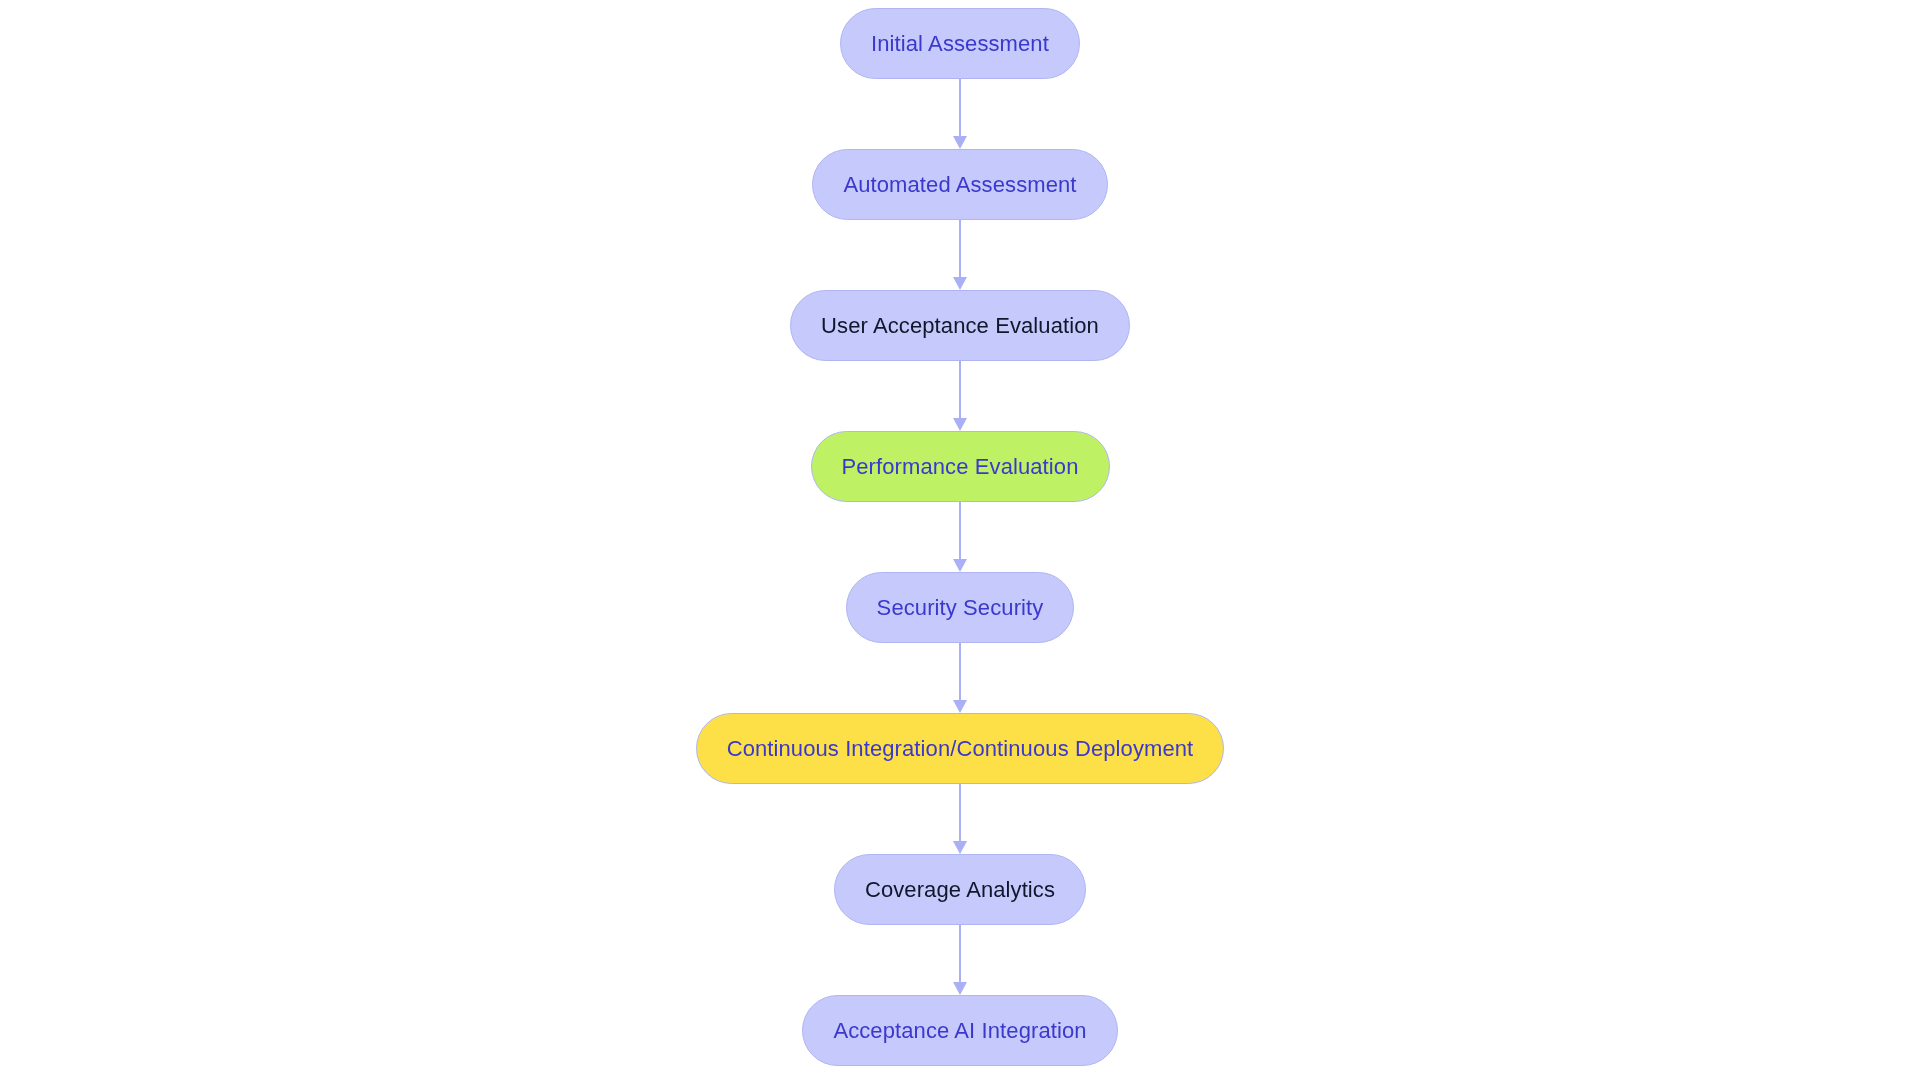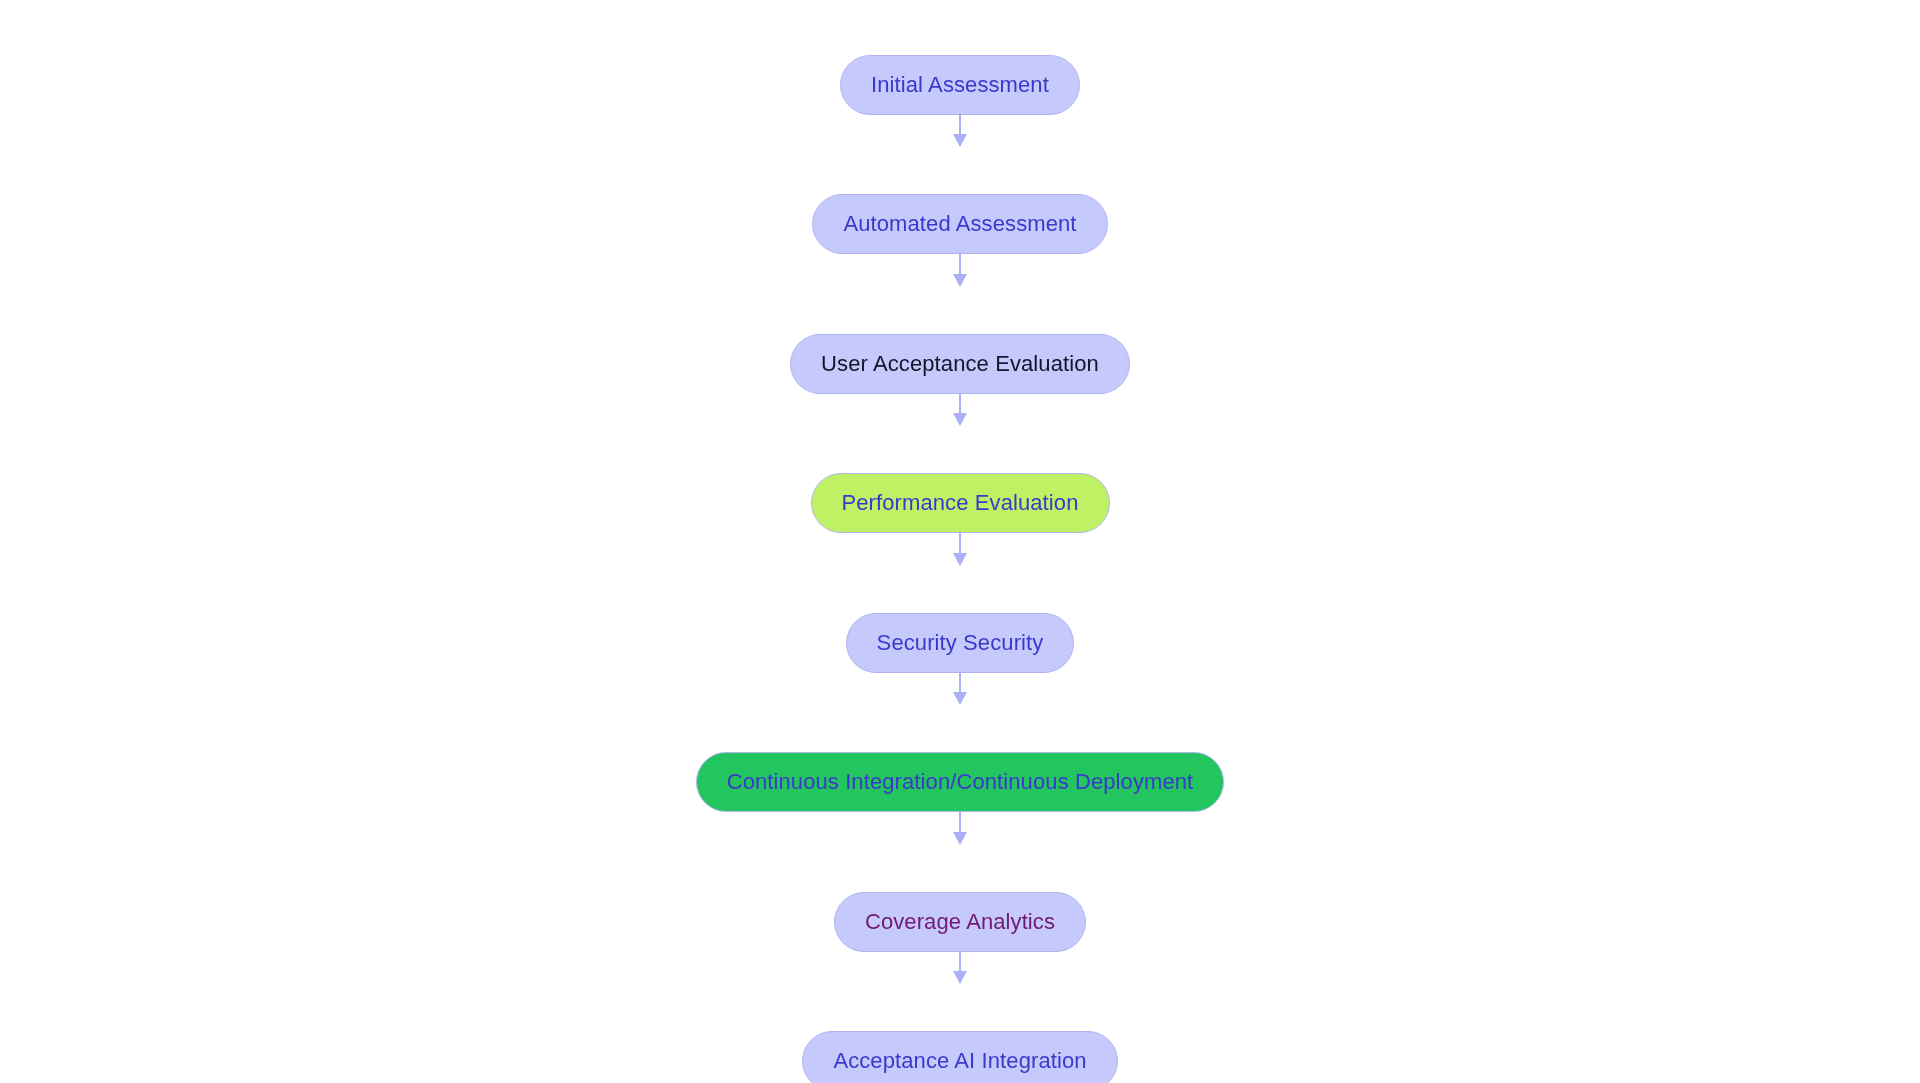--- a/index.html
+++ b/index.html
@@ -36,35 +36,34 @@
 
   .node-slot {
     position: relative;
     display: flex;
     flex-direction: column;
     align-items: center;
   }
 
   .node {
     box-sizing: border-box;
-    height: 60px;
+    height: 71px;
     border-radius: 36px;
     background: #c5c9fb;
     border: 1.3px solid #b0b5f2;
     color: #3b38cc;
     font-size: 22px;
     line-height: 1;
     letter-spacing: 0.1px;
     display: flex;
     align-items: center;
     justify-content: center;
     padding: 15px 30px;
     white-space: nowrap;
     user-select: none;
-    margin-top: 47px;
   }
 
   
   .connector {
     position: relative;
     width: 14px;
     height: 70px;
     display: flex;
     flex-direction: column;
     align-items: center;
@@ -129,30 +128,30 @@
     <div class="node-slot">
       <div class="node" style="background: rgb(197, 201, 251); border-color: rgb(176, 181, 242); color: rgb(59, 56, 204);">Security Security</div>
     </div>
 
     <div class="connector">
       <div class="shaft" style="background: rgb(170, 176, 245);"></div>
       <div class="head" style="border-top-color: rgb(170, 176, 245);"></div>
     </div>
 
     <div class="node-slot">
-      <div class="node" style="background: #22c55e; border-color: rgb(176, 181, 242); color: rgb(59, 56, 204);">Continuous Integration/Continuous Deployment</div>
+      <div class="node" style="background: #fde047; border-color: rgb(176, 181, 242); color: rgb(59, 56, 204);">Continuous Integration/Continuous Deployment</div>
     </div>
 
     <div class="connector">
       <div class="shaft" style="background: rgb(170, 176, 245);"></div>
       <div class="head" style="border-top-color: rgb(170, 176, 245);"></div>
     </div>
 
     <div class="node-slot">
-      <div class="node" style="background: rgb(197, 201, 251); border-color: rgb(176, 181, 242); color: #701a75; text-align: right;">Coverage Analytics</div>
+      <div class="node" style="background: rgb(197, 201, 251); border-color: rgb(176, 181, 242); color: #0f172a; text-align: right;">Coverage Analytics</div>
     </div>
 
     <div class="connector">
       <div class="shaft" style="background: rgb(170, 176, 245);"></div>
       <div class="head" style="border-top-color: rgb(170, 176, 245);"></div>
     </div>
 
     <div class="node-slot">
       <div class="node" style="background: rgb(197, 201, 251); border-color: rgb(176, 181, 242); color: rgb(59, 56, 204);">Acceptance AI Integration</div>
     </div>

